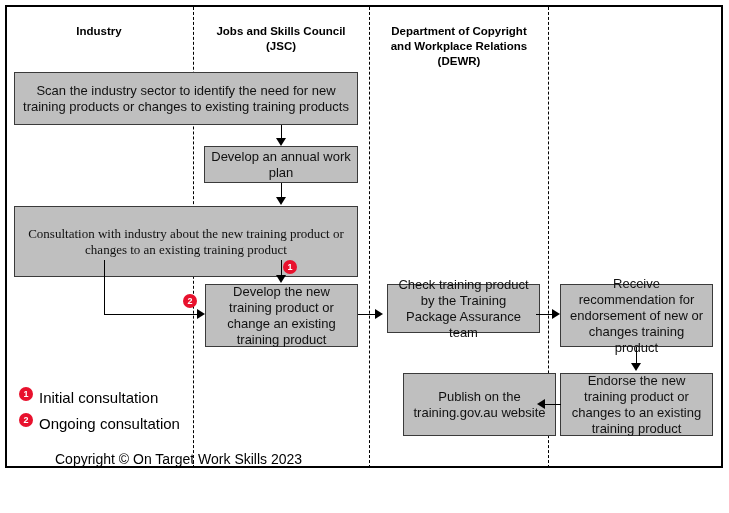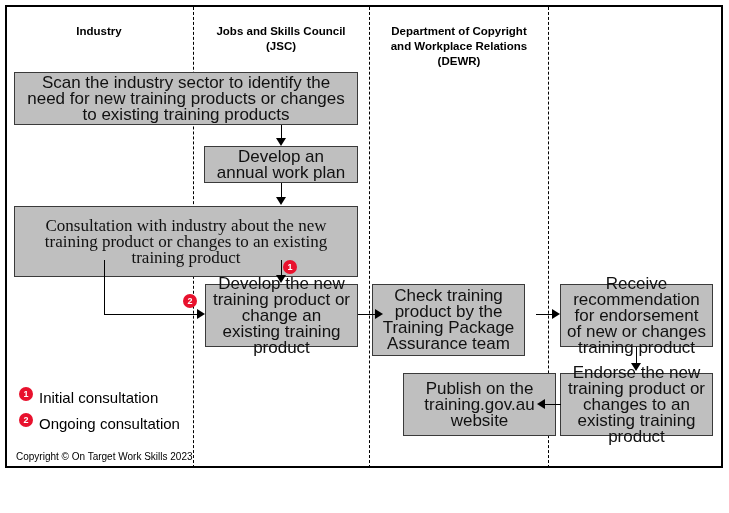--- a/index.html
+++ b/index.html
@@ -7,33 +7,33 @@
   #stage{position:relative;width:729px;height:513px;overflow:hidden;background:#fff;}
 
   #frame{position:absolute;left:5px;top:5px;width:718px;height:463px;border:2px solid #000;box-sizing:border-box;}
 
   .divider{position:absolute;top:7px;width:0;border-left:1px dashed #000;}
 
   .col-head{position:absolute;text-align:center;font-weight:bold;font-size:11.5px;line-height:15px;color:#000;}
 
   .pbox{position:absolute;background:#BFBFBF;border:1.5px solid #3a3a3a;box-sizing:border-box;
         display:flex;align-items:center;justify-content:center;text-align:center;
-        font-size:17px;line-height:16px;color:#111;padding:2px 6px;}
+        font-size:13px;line-height:16px;color:#111;padding:2px 6px;}
 
   .vline{position:absolute;width:0;border-left:1.6px solid #000;}
   .hline{position:absolute;height:0;border-top:1.6px solid #000;}
 
   .arrow-down{position:absolute;width:0;height:0;border-left:5px solid transparent;border-right:5px solid transparent;border-top:8px solid #000;}
   .arrow-right{position:absolute;width:0;height:0;border-top:5px solid transparent;border-bottom:5px solid transparent;border-left:8px solid #000;}
   .arrow-left{position:absolute;width:0;height:0;border-top:5px solid transparent;border-bottom:5px solid transparent;border-right:8px solid #000;}
 
   .badge{position:absolute;width:14px;height:14px;border-radius:50%;background:#E8112D;
          color:#fff;font-size:9px;font-weight:bold;line-height:14px;text-align:center;}
   .legend-label{position:absolute;font-size:15px;color:#000;white-space:nowrap;}
-  .copyright{position:absolute;font-size:10px;color:#000;white-space:nowrap;}
+  .copyright{position:absolute;font-size:14px;color:#000;white-space:nowrap;margin-left:39px;}
 </style>
 </head>
 <body>
 
 <div id="stage">
 
   <div id="frame"></div>
 
   <div class="divider" style="left:193px;height:461px;"></div>
   <div class="divider" style="left:369px;height:461px;"></div>
@@ -56,21 +56,21 @@
 
 
   <div class="pbox" style="left:14px;top:72px;width:344px;height:53px;">Scan the industry sector to identify the need for new training products or changes to existing training products</div>
 
   <div class="pbox" style="left:204px;top:146px;width:154px;height:37px;">Develop an annual work plan</div>
 
   <div class="pbox" style="left:14px;top:206px;width:344px;height:71px;font-family:Liberation Serif, serif;">Consultation with industry about the new training product or changes to an existing training product</div>
 
   <div class="pbox" style="left:205px;top:284px;width:153px;height:63px;">Develop the new training product or change an existing training product</div>
 
-  <div class="pbox" style="left:372px;top:284px;width:153px;height:72px;text-align:center;">Check training product by the Training Package Assurance team</div>
+  <div class="pbox" style="left:387px;top:284px;width:153px;height:49px;text-align:center;">Check training product by the Training Package Assurance team</div>
 
   <div class="pbox" style="left:383px;top:373px;width:153px;height:63px;margin-left:20px;">Publish on the training.gov.au website</div>
 
   <div class="pbox" style="left:560px;top:284px;width:153px;height:63px;">Receive recommendation for endorsement of new or changes training product</div>
 
   <div class="pbox" style="left:560px;top:373px;width:153px;height:63px;">Endorse the new training product or changes to an existing training product</div>
 
   <div class="vline" style="left:281px;top:125px;height:14px;"></div>
   <div class="arrow-down" style="left:276px;top:138px;"></div>
 

